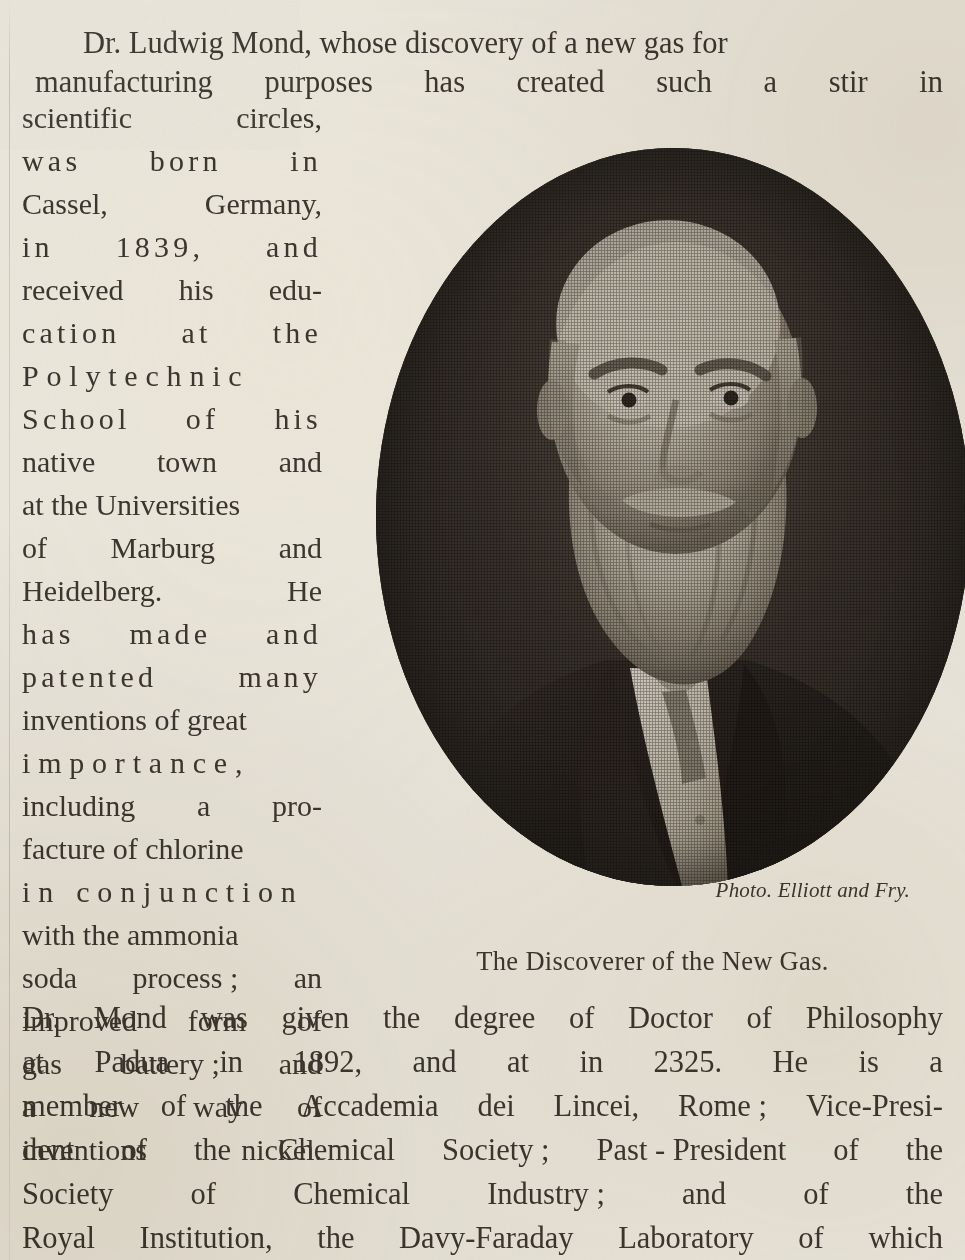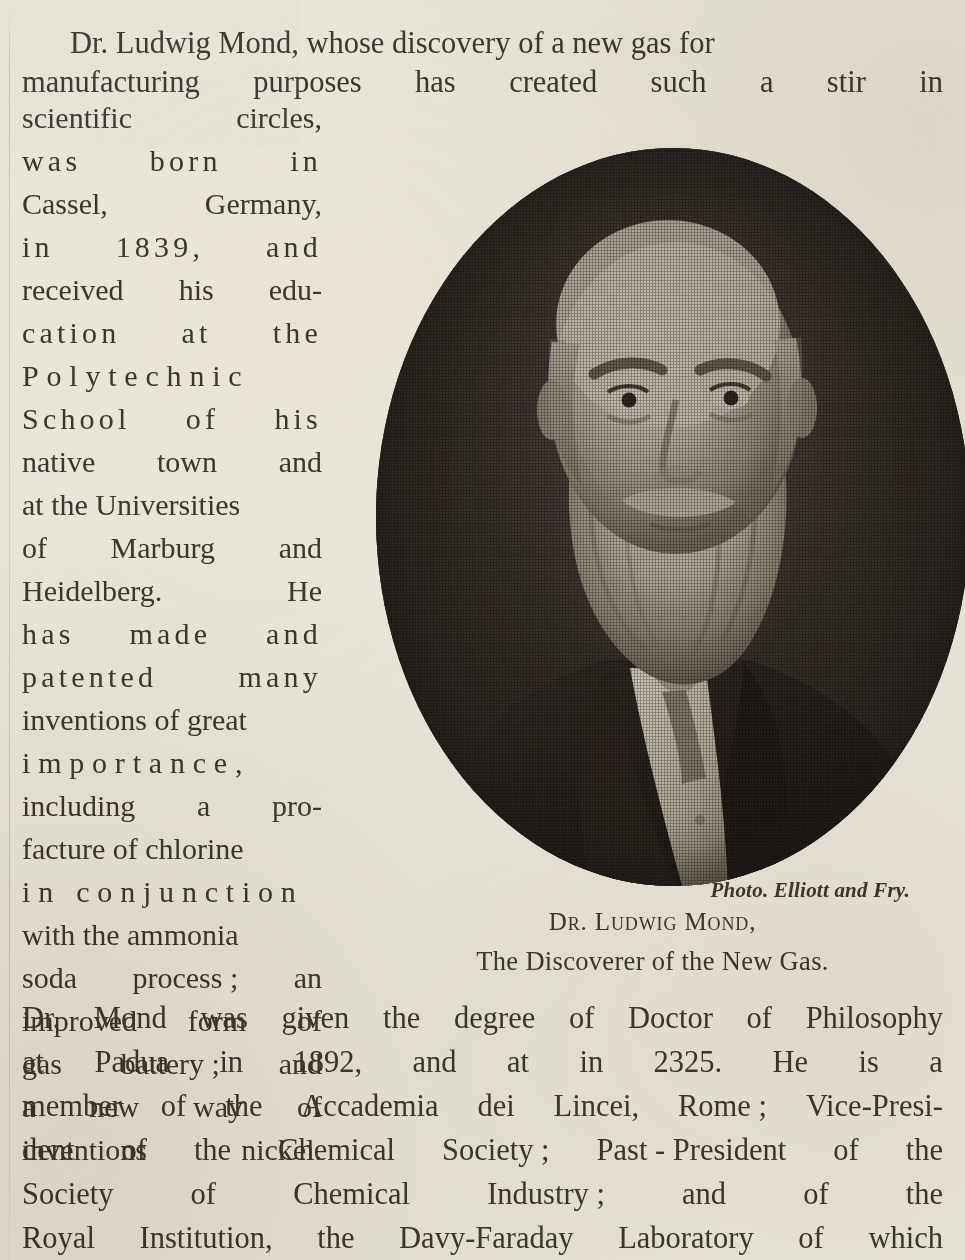--- a/index.html
+++ b/index.html
@@ -65,20 +65,21 @@
     top: 24px;
     width: 921px;
     font-size: 30.5px;
     line-height: 39px;
     text-align: justify;
     text-justify: inter-word;
   }
   #lead-paragraph .ln {
     display: block;
     white-space: nowrap;
+    margin-left: 13px;
   }
   #lead-paragraph .ln.indent { text-indent: 0; padding-left: 48px; }
   #lead-paragraph .ln.spread {
     display: flex;
     justify-content: space-between;
   }
 
   
   #left-column {
     left: 22px;
@@ -165,21 +166,20 @@
   #photo-credit {
     position: absolute;
     left: 380px;
     top: 878px;
     width: 530px;
     text-align: right;
     font-style: italic;
     font-size: 21px;
     letter-spacing: 0.01em;
     z-index: 2;
-    font-weight: bold;
   }
   #caption-title {
     position: absolute;
     left: 380px;
     top: 908px;
     width: 545px;
     text-align: center;
     font-size: 25px;
     font-variant: small-caps;
     letter-spacing: 0.035em;
@@ -414,21 +414,20 @@
 
         <rect x="0" y="0" width="594" height="738" fill="#4a4136" opacity="0.13"></rect>
       </svg>
       <div id="portrait-halftone"></div>
       <div id="portrait-vignette"></div>
     </div>
     <div id="portrait-edge-soften"></div>
   </figure>
 
   <div id="photo-credit">Photo. Elliott and Fry.</div>
-  <div id="caption-title">Dr. Ludwig Mond,</div>
   <div id="caption-subtitle">The Discoverer of the New Gas.</div>
 
   <div class="txt-layer" id="closing-paragraph">
       <span class="ln">
         <span class="w">Dr.</span>
         <span class="w">Mond</span>
         <span class="w">was</span>
         <span class="w">given</span>
         <span class="w">the</span>
         <span class="w">degree</span>

